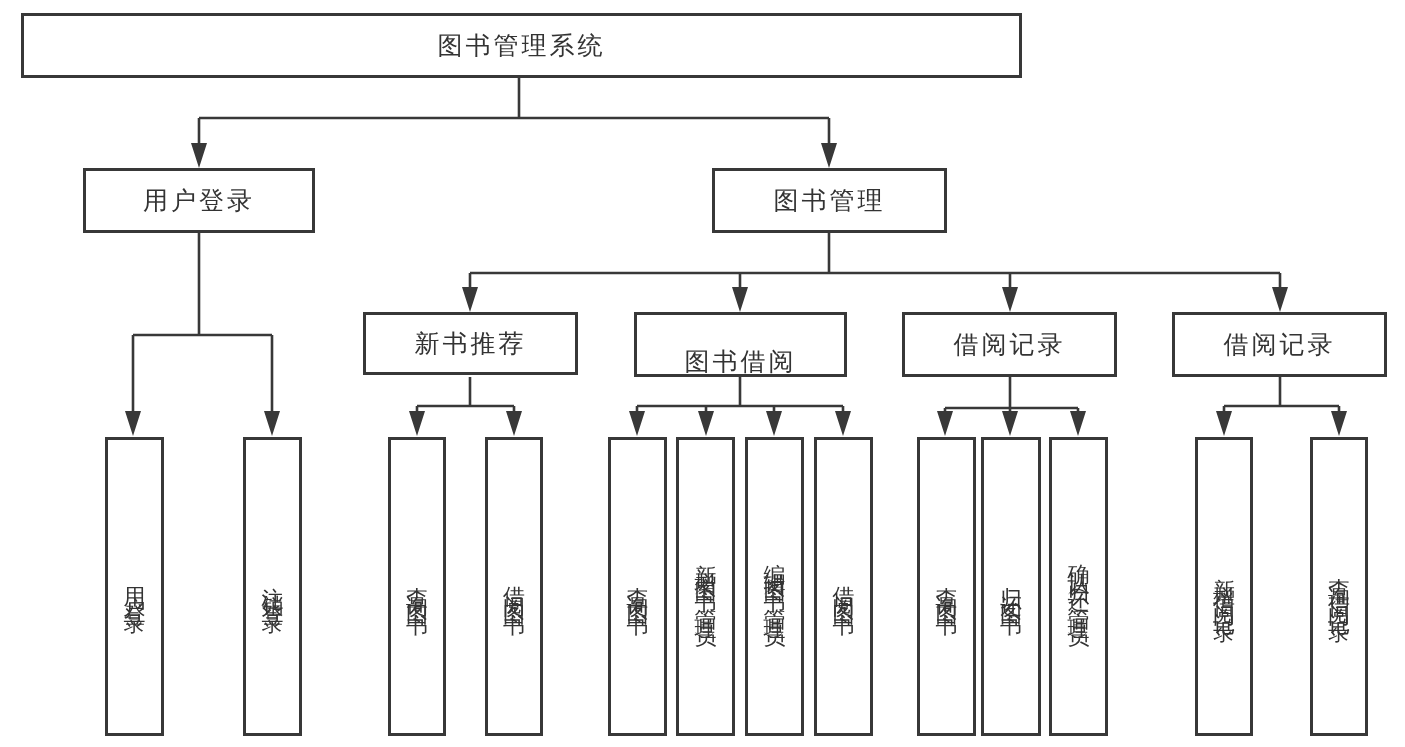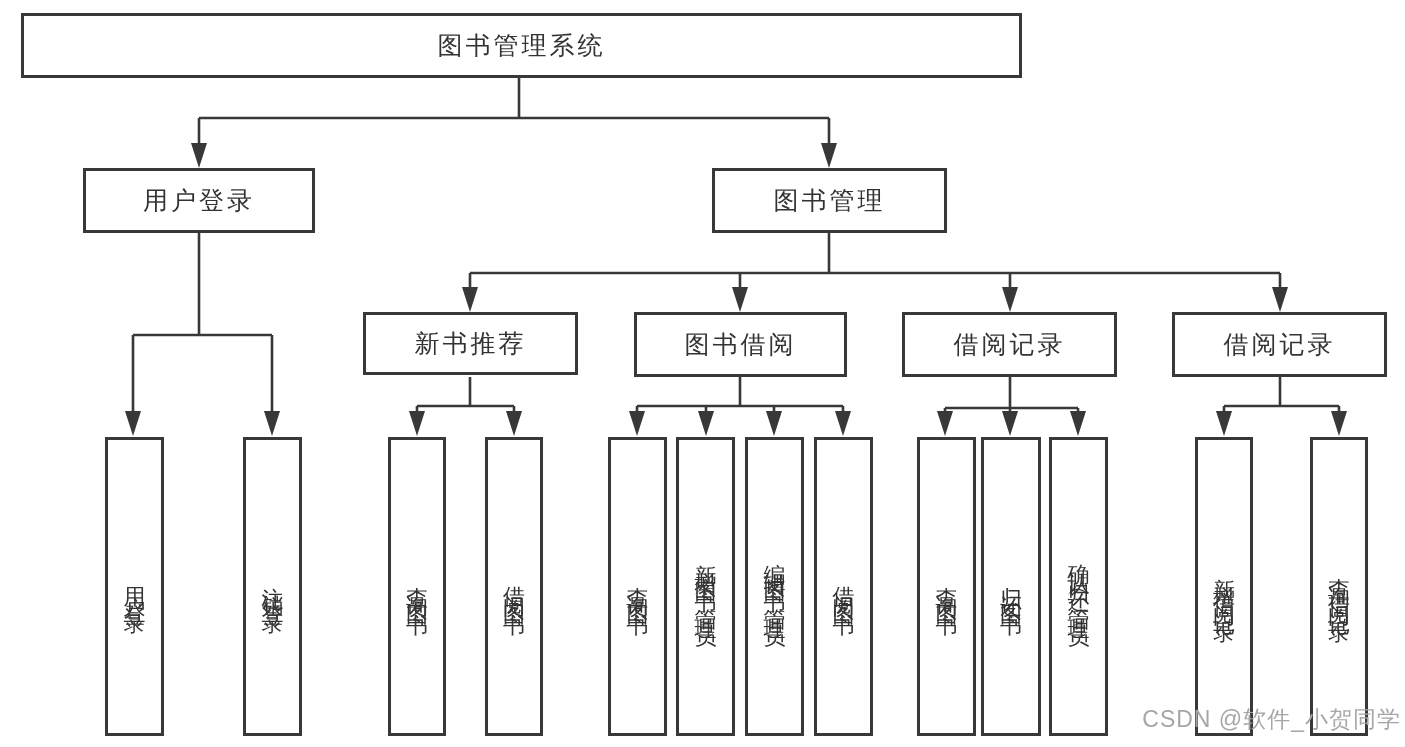--- a/index.html
+++ b/index.html
@@ -97,21 +97,21 @@
   <div class="node h-label" style="left:83px; top:168px; width:232px; height:65px;">
     <span>用户登录</span>
   </div>
   <div class="node h-label" style="left:712px; top:168px; width:235px; height:65px;">
     <span>图书管理</span>
   </div>
 
   <div class="node h-label" style="left:363px; top:312px; width:215px; height:63px;">
     <span>新书推荐</span>
   </div>
-  <div class="node h-label" style="left:634px; top:312px; width:213px; height:65px;">
+  <div class="node h-label" style="left:634px; top:312px; width:213px; height:65px;align-items:flex-end;">
     <span>图书借阅</span>
   </div>
   <div class="node h-label" style="left:902px; top:312px; width:215px; height:65px;">
     <span>借阅记录</span>
   </div>
   <div class="node h-label" style="left:1172px; top:312px; width:215px; height:65px;">
     <span>借阅记录</span>
   </div>
 
   <div class="node leaf" style="left:105px; top:437px; width:59px; height:299px;">
@@ -151,15 +151,14 @@
     <span class="vtext">确认归还（管理员）</span>
   </div>
 
   <div class="node leaf" style="left:1195px; top:437px; width:58px; height:299px;">
     <span class="vtext">新增借阅记录</span>
   </div>
   <div class="node leaf" style="left:1310px; top:437px; width:58px; height:299px;">
     <span class="vtext">查询借阅记录</span>
   </div>
 
-  <div class="watermark">CSDN @软件_小贺同学</div>
 
 </div>
 
 </body></html>

